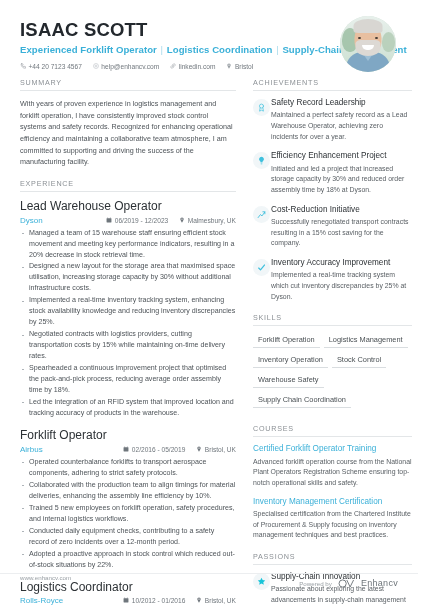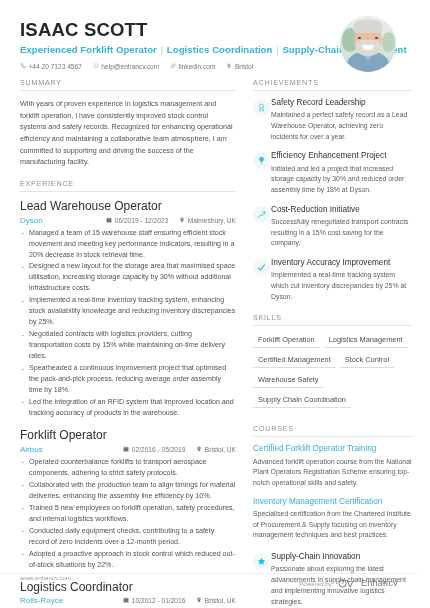--- a/index.html
+++ b/index.html
@@ -425,40 +425,41 @@
             <div class="ach-desc">Implemented a real-time tracking system which cut inventory discrepancies by 25% at Dyson.</div>
           </div>
         </div>
       </div>
 
       <div class="sec">
         <div class="sec-title">SKILLS</div>
         <div class="skills-wrap">
           <span class="skill-tag">Forklift Operation</span>
           <span class="skill-tag">Logistics Management</span>
-          <span class="skill-tag">Certified Management</span>
+          <span class="skill-tag">Inventory Operation</span>
           <span class="skill-tag">Stock Control</span>
           <span class="skill-tag">Warehouse Safety</span>
           <span class="skill-tag">Supply Chain Coordination</span>
         </div>
       </div>
 
       <div class="sec">
         <div class="sec-title">COURSES</div>
         <div class="course">
           <div class="course-title">Certified Forklift Operator Training</div>
           <div class="course-desc">Advanced forklift operation course from the National Plant Operators Registration Scheme ensuring top-notch operational skills and safety.</div>
         </div>
         <div class="course">
           <div class="course-title">Inventory Management Certification</div>
           <div class="course-desc">Specialised certification from the Chartered Institute of Procurement &amp; Supply focusing on inventory management techniques and best practices.</div>
         </div>
       </div>
 
       <div class="sec">
+        <div class="sec-title">PASSIONS</div>
         <div class="ach">
           <div class="ach-icon">
             <svg width="9" height="9" viewBox="0 0 16 16" fill="#17c4d8">
                 <path d="M8 1.2l2 4.2 4.6.6-3.4 3.2.9 4.6L8 11.6l-4.1 2.2.9-4.6L1.4 6l4.6-.6z"></path>
               </svg>
           </div>
           <div class="ach-body">
             <div class="ach-title">Supply-Chain Innovation</div>
             <div class="ach-desc">Passionate about exploring the latest advancements in supply-chain management and implementing innovative logistics strategies.</div>
           </div>

